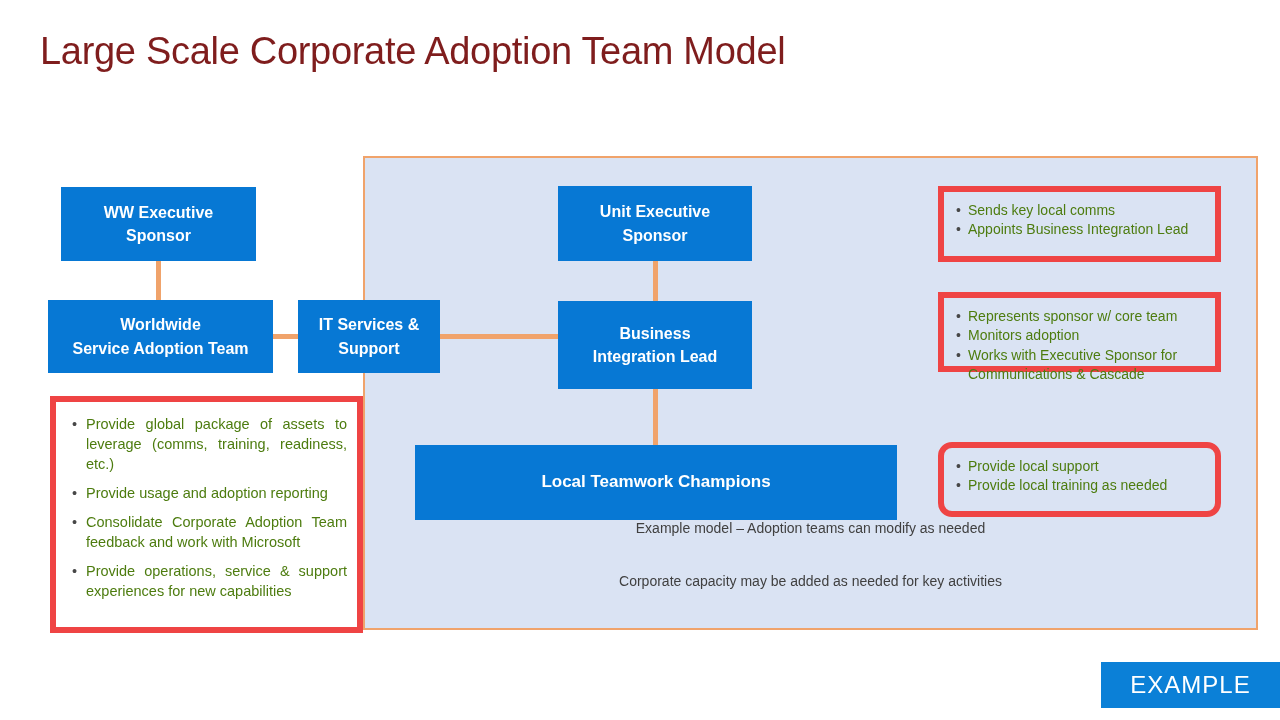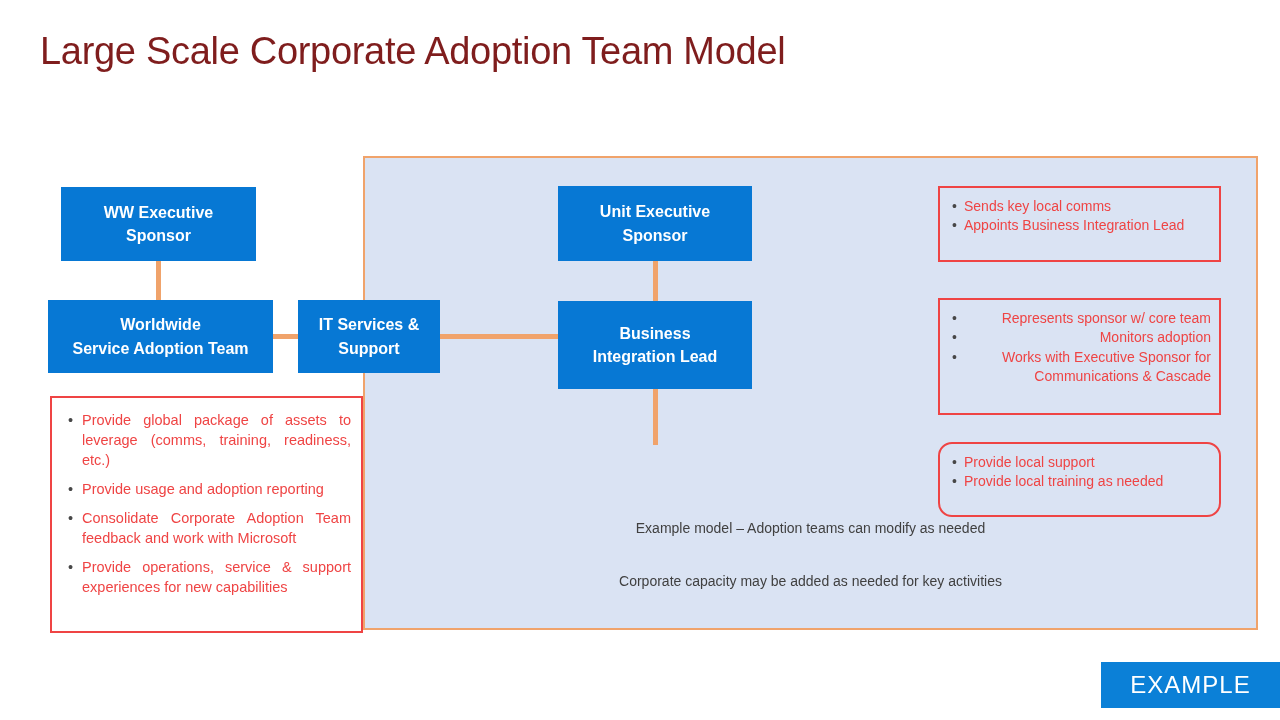--- a/index.html
+++ b/index.html
@@ -50,22 +50,22 @@
   }
   .org-box.wide { font-size: 17px; }
 
   .connector {
     position: absolute;
     background: #f0a36b;
   }
 
   .note {
     position: absolute;
-    border: 2px solid #ef4444;
-    color: #ef4444;
+    border: 6px solid #ef4444;
+    color: #4d7c0f;
     font-size: 14px;
     line-height: 1.38;
     padding: 9px 8px 8px 10px;
   }
   .note ul { list-style: none; }
   .note li {
     position: relative;
     padding-left: 14px;
   }
   .note li::before {
@@ -87,21 +87,21 @@
   }
   .note-left li { margin-bottom: 9px; padding-left: 16px; }
   .note-left li:last-child { margin-bottom: 0; }
 
   .note-right {
     left: 938px;
     width: 283px;
     background: transparent;
   }
   .note-r1 { top: 186px; height: 76px; }
-  .note-r2 { top: 298px; height: 117px; text-align: right; }
+  .note-r2 { top: 292px; height: 80px; }
   .note-r3 { top: 442px; height: 75px; border-radius: 14px; }
 
   .panel-footer {
     position: absolute;
     left: 363px;
     width: 895px;
     text-align: center;
     color: #404040;
     font-size: 14px;
   }
@@ -157,20 +157,21 @@
   <div class="org-box box-ww-exec">WW Executive
 Sponsor</div>
   <div class="org-box box-worldwide-team">Worldwide
 Service Adoption Team</div>
   <div class="org-box box-it-services">IT Services &amp;
 Support</div>
   <div class="org-box box-unit-exec">Unit Executive
 Sponsor</div>
   <div class="org-box box-biz-lead">Business
 Integration Lead</div>
+  <div class="org-box wide box-champions">Local Teamwork Champions</div>
 
   <div class="note note-left">
     <ul>
       <li>Provide global package of assets to leverage (comms, training, readiness, etc.)</li>
       <li>Provide usage and adoption reporting</li>
       <li>Consolidate Corporate Adoption Team feedback and work with Microsoft</li>
       <li>Provide operations, service &amp; support experiences for new capabilities</li>
     </ul>
   </div>
 

